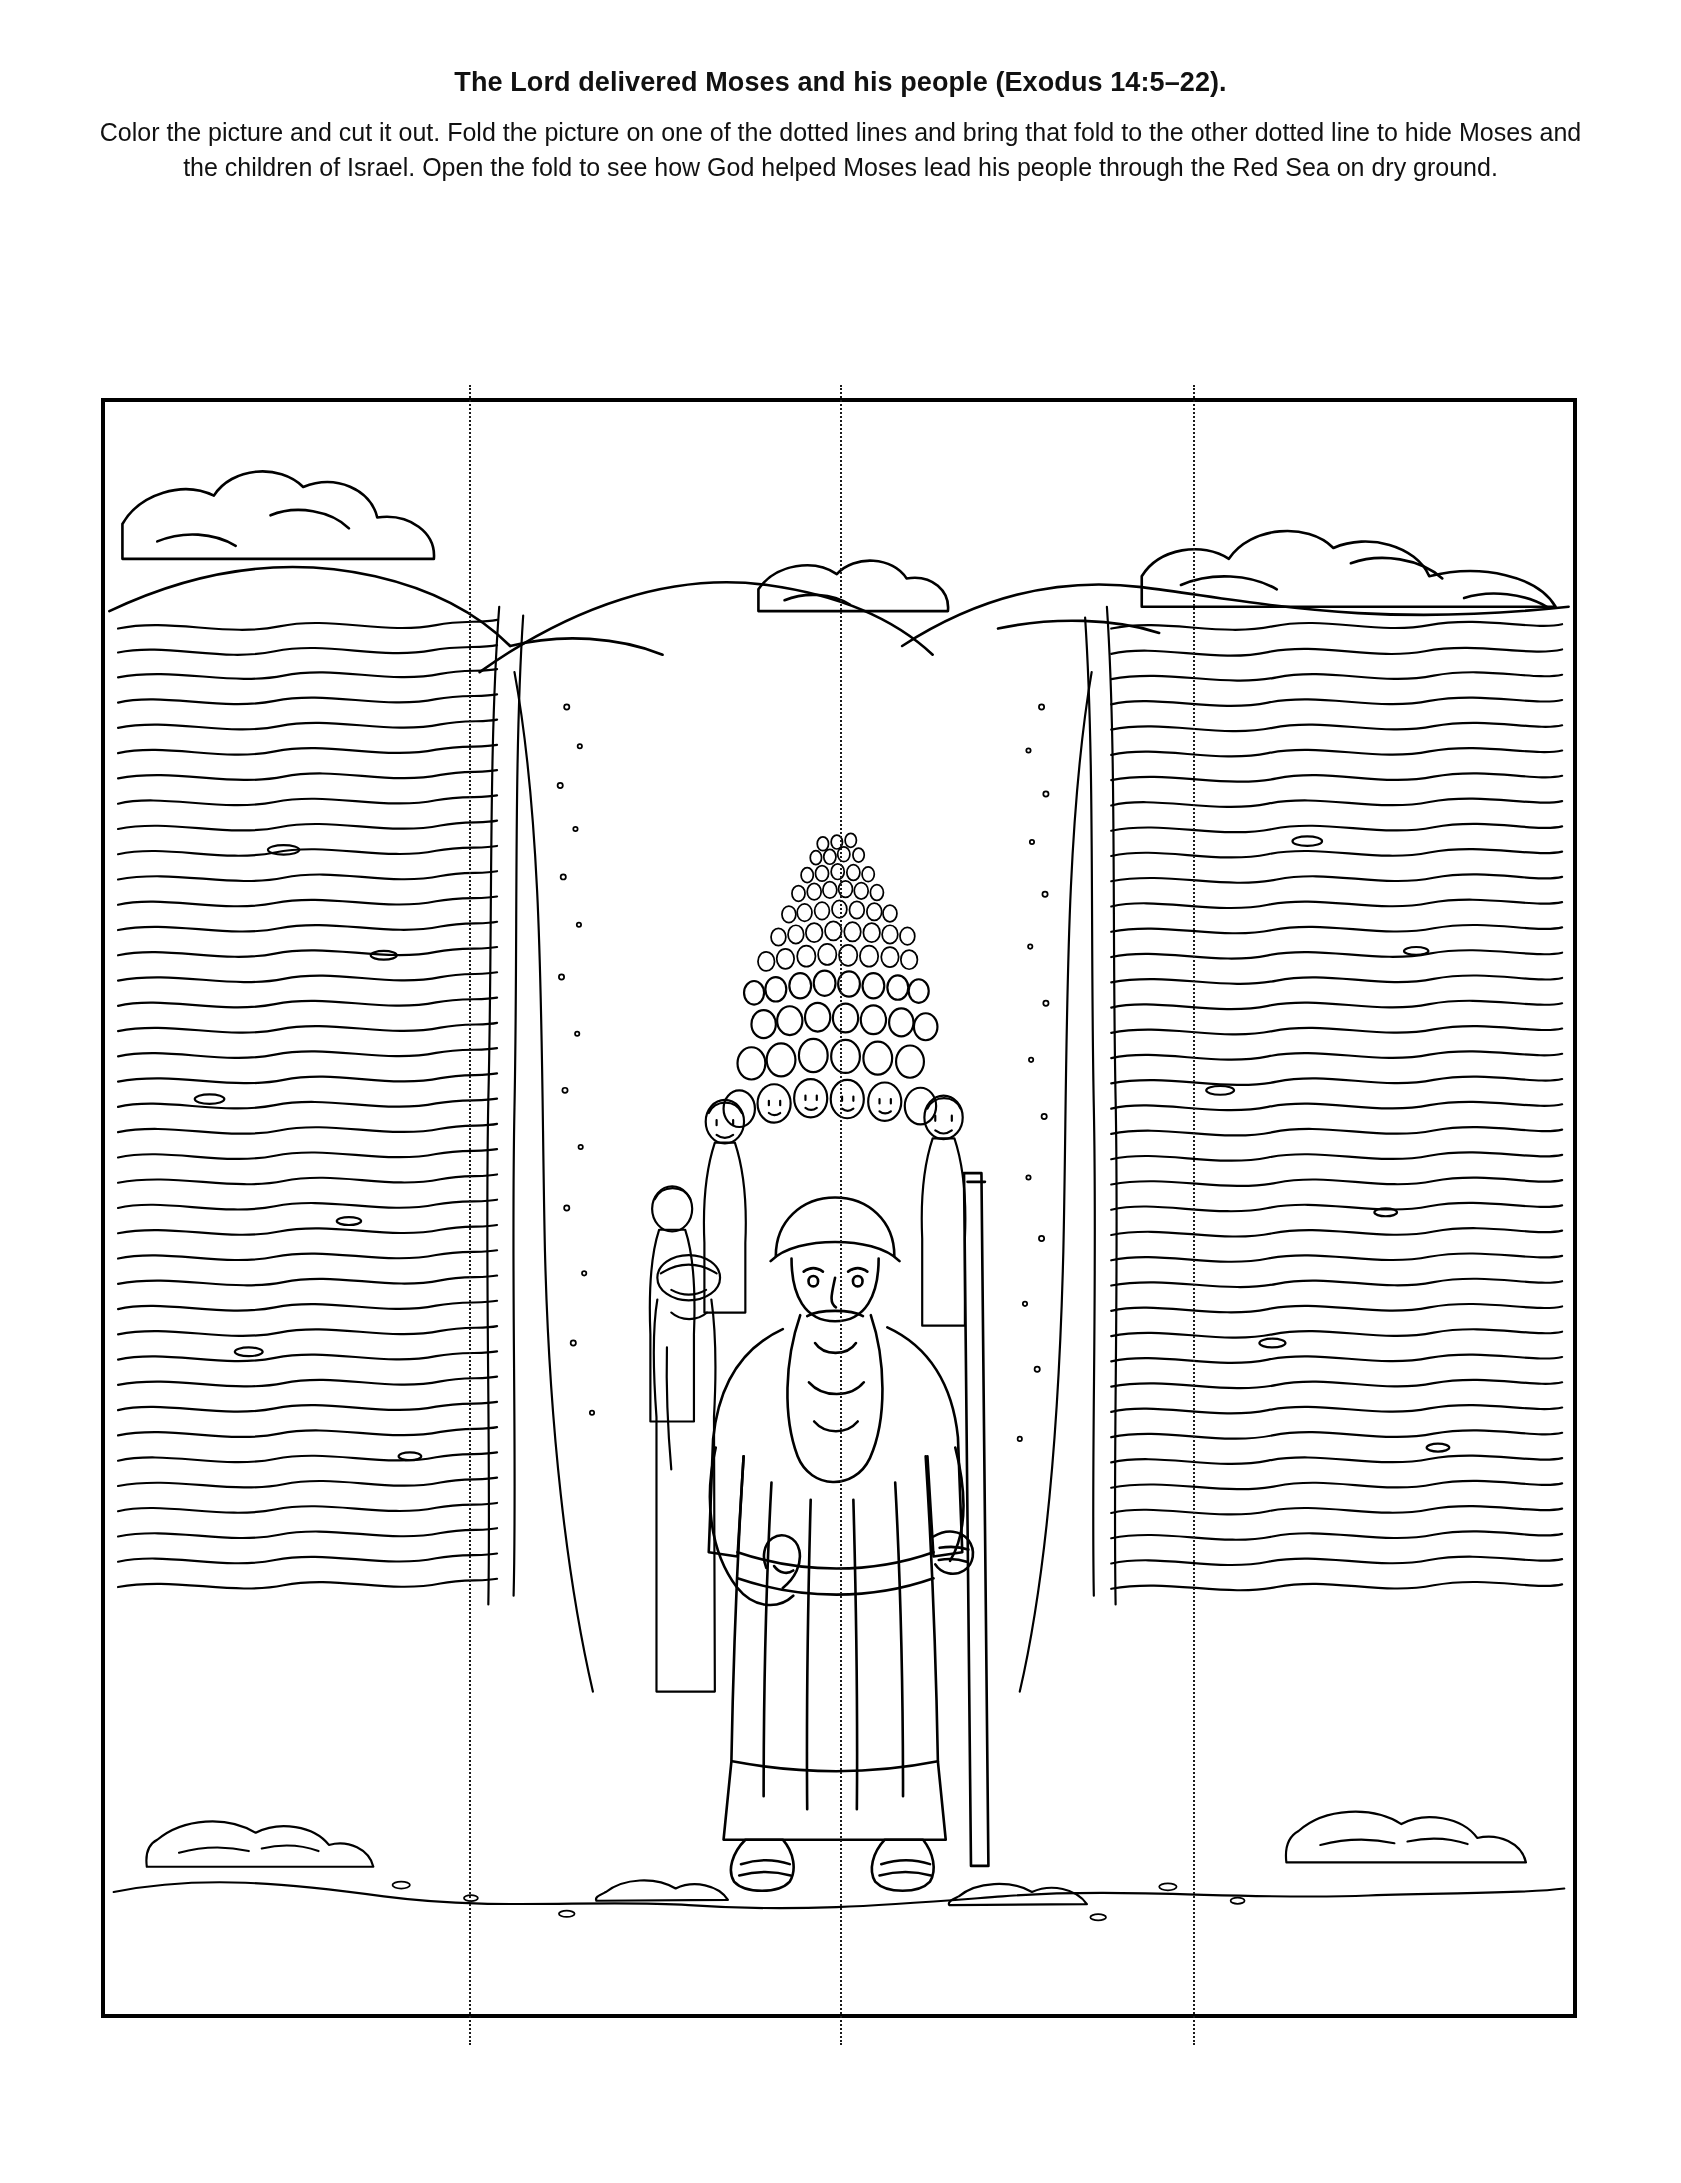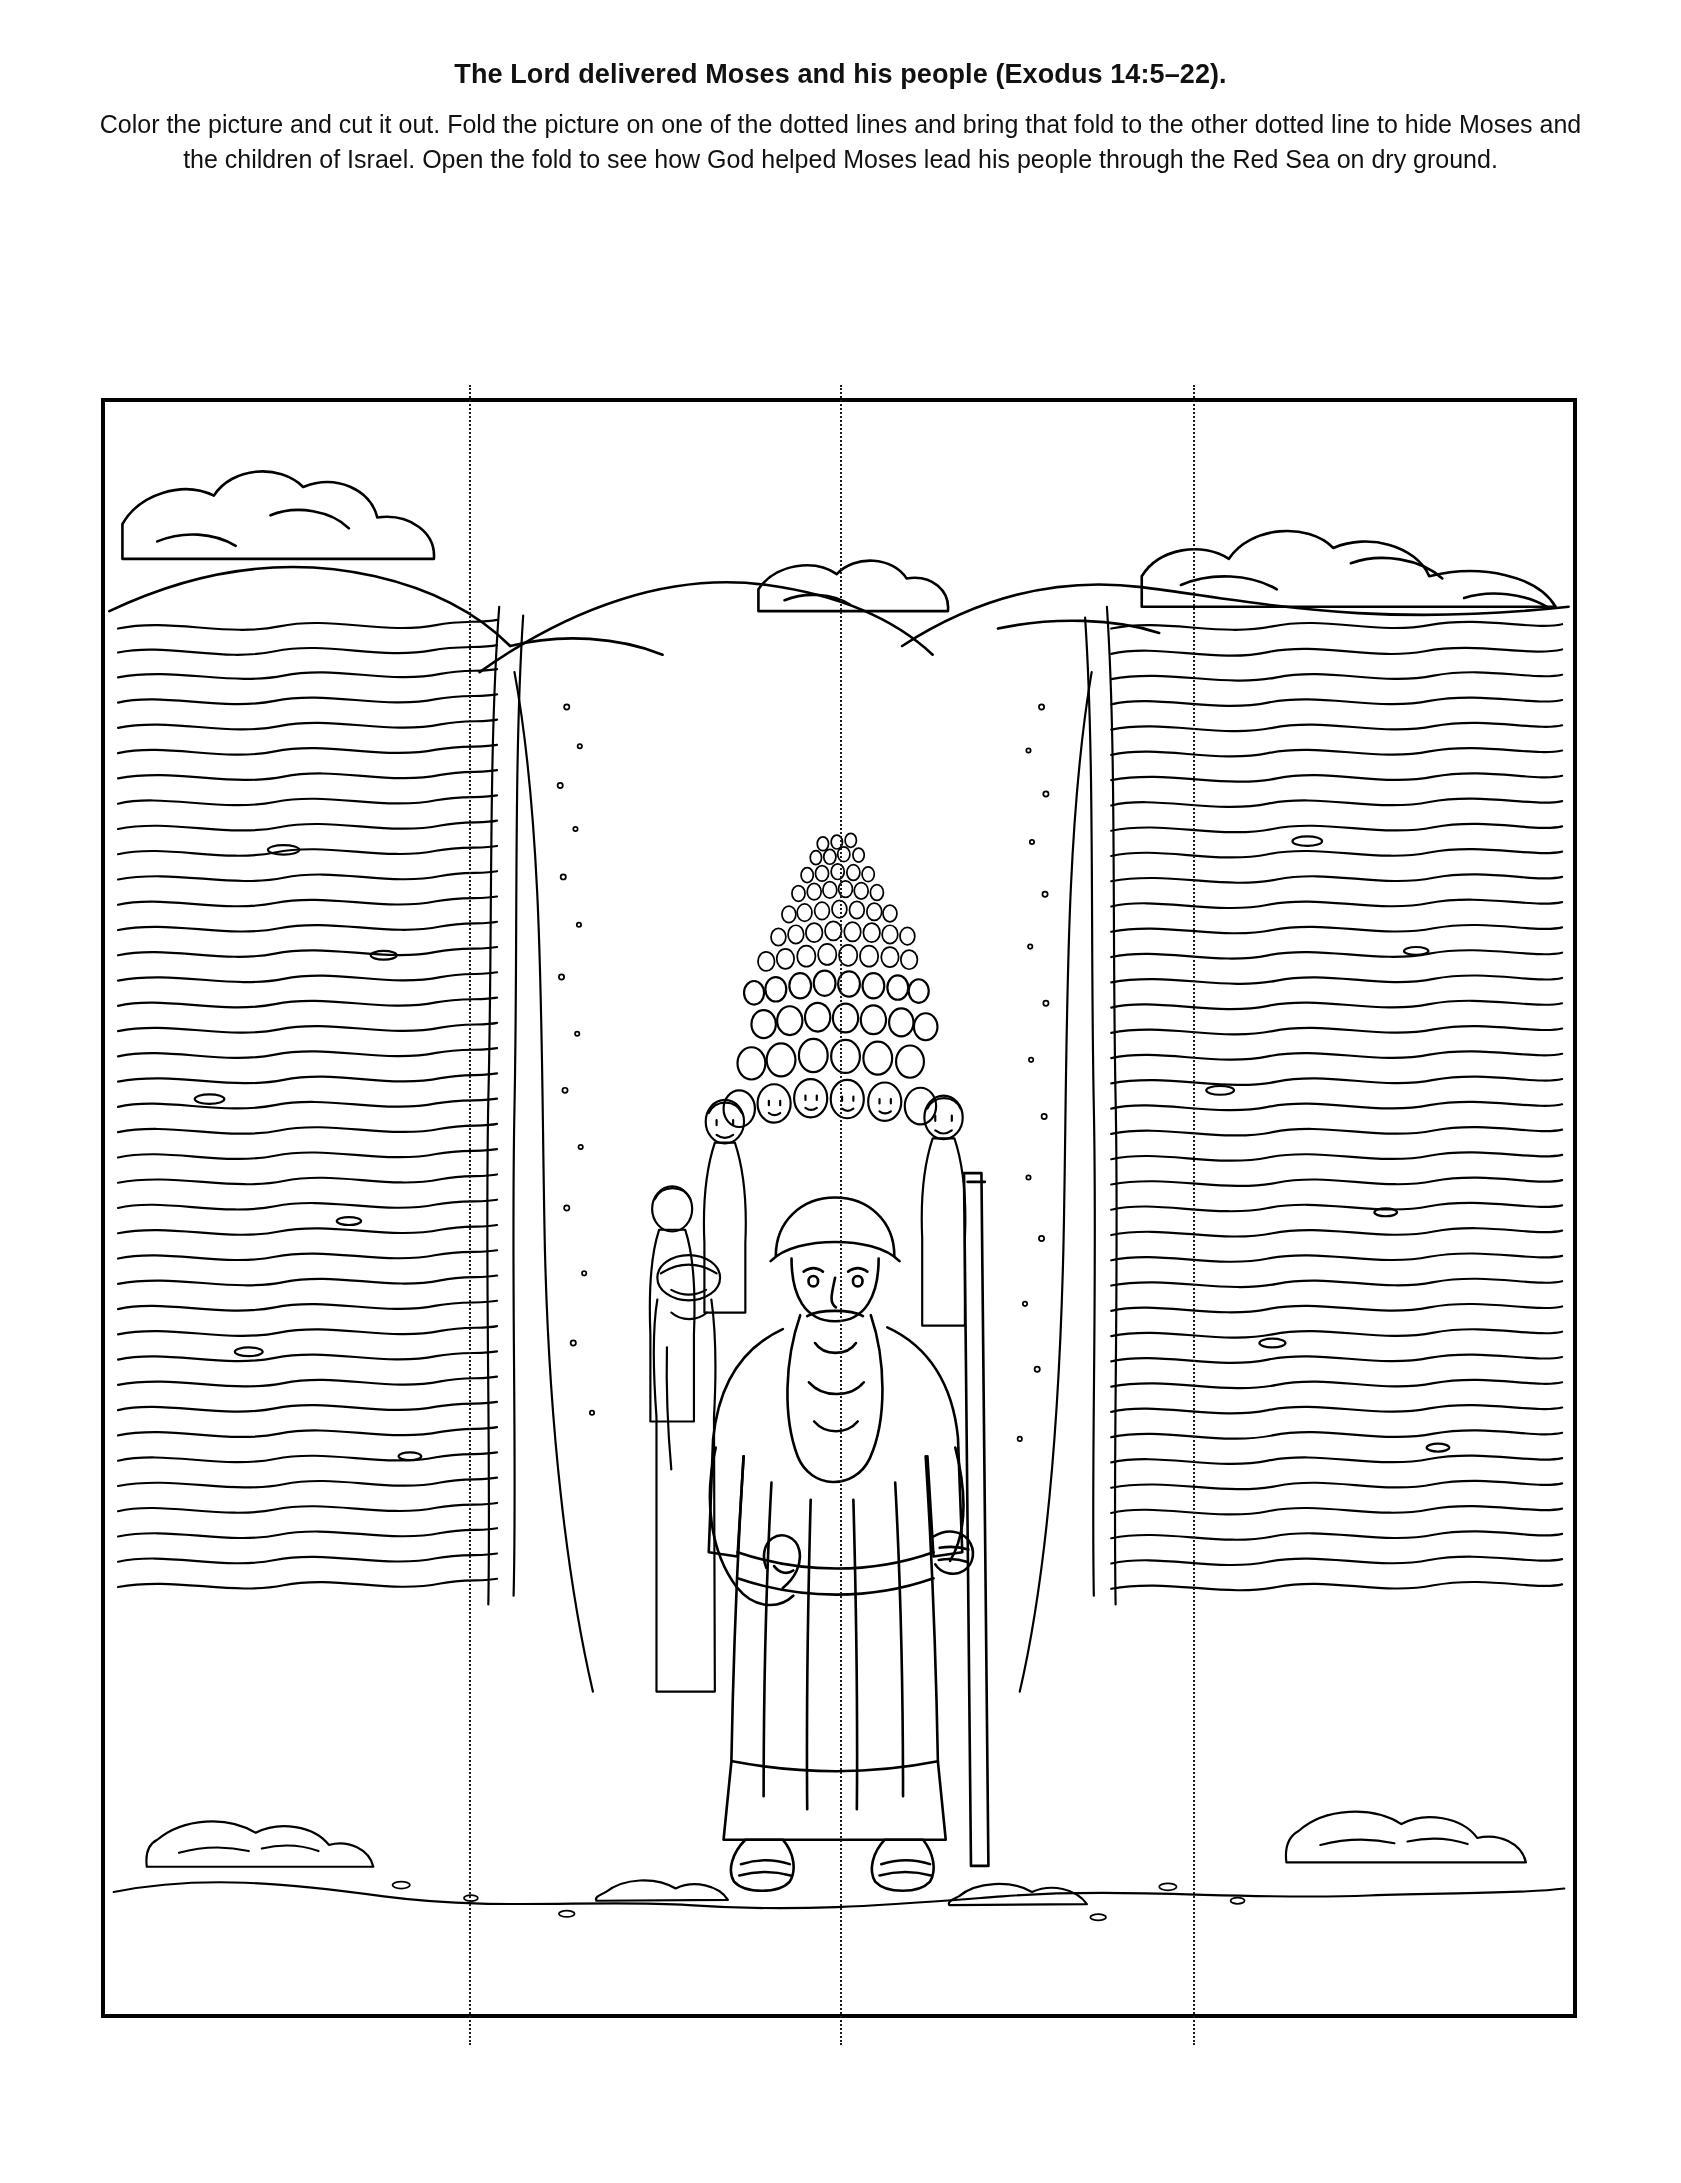--- a/index.html
+++ b/index.html
@@ -19,21 +19,21 @@
   .page {
     position: relative;
     width: 1681px;
     height: 2183px;
     box-sizing: border-box;
   }
 
   
   .header {
     position: absolute;
-    top: 58px;
+    top: 66px;
     left: 0;
     width: 1681px;
     text-align: center;
   }
   .title {
     font-size: 27px;
     font-weight: bold;
     letter-spacing: 0.1px;
     line-height: 1.25;
     margin: 0 0 15px 0;

